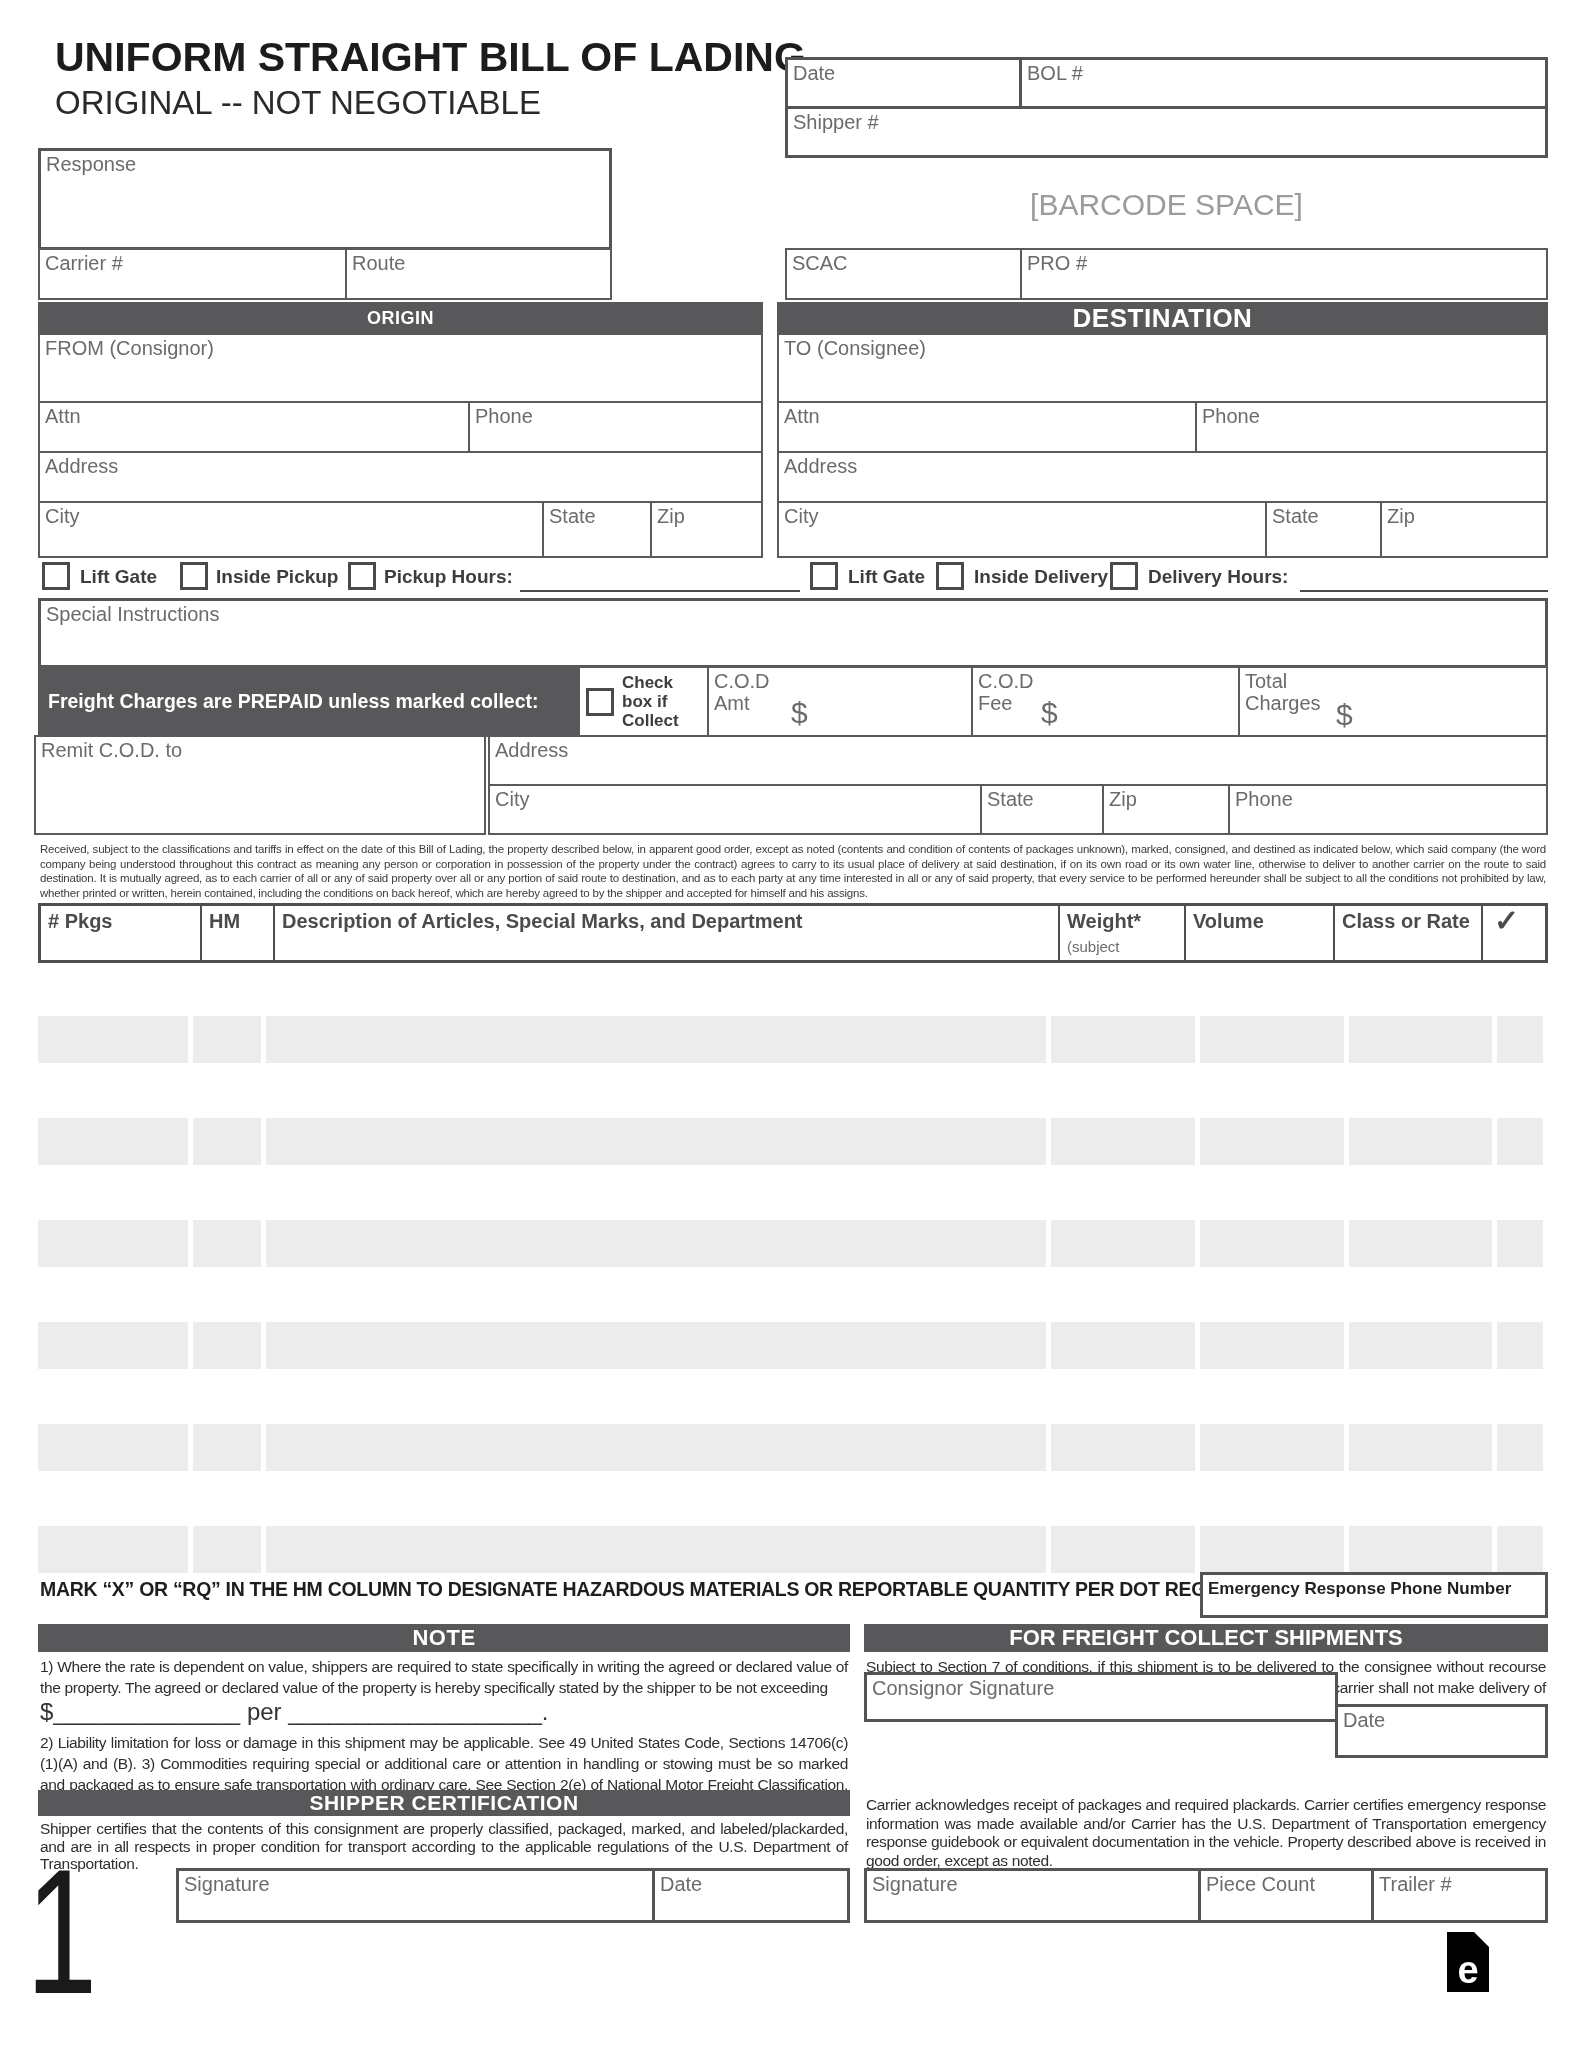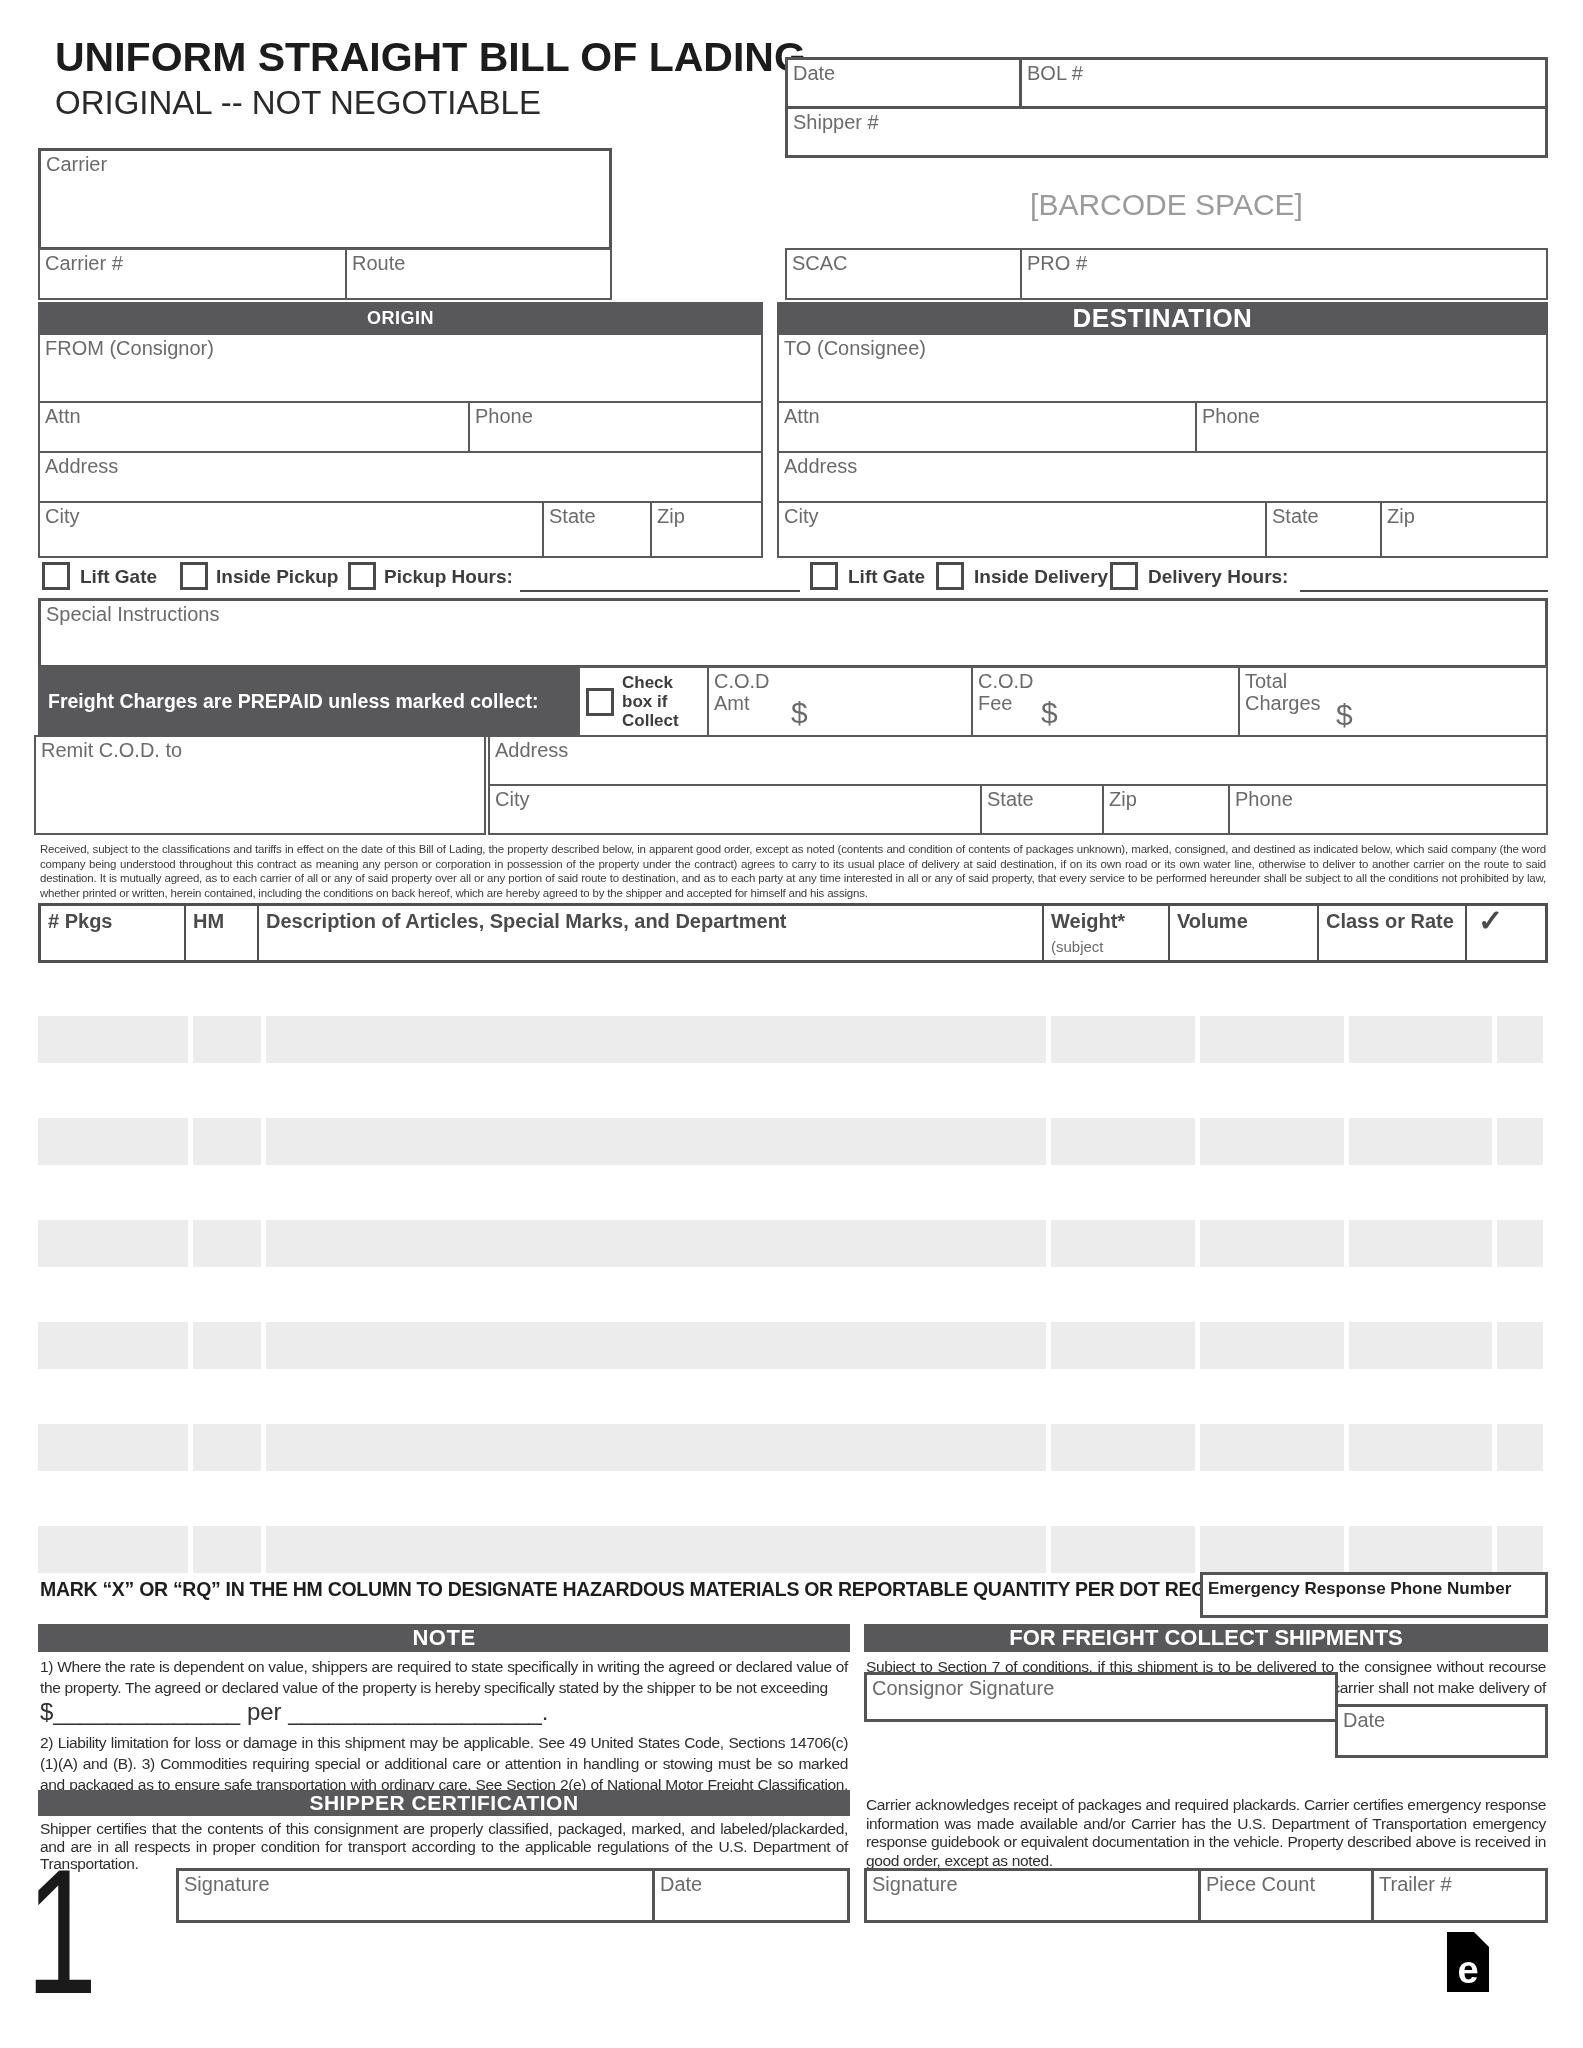--- a/index.html
+++ b/index.html
@@ -53,21 +53,21 @@
     </div>
   <div class="fbox h" style="left:1019px;top:57px;width:529px;height:52px">
     <span class="lbl">BOL #</span>
     </div>
   <div class="fbox h" style="left:785px;top:106px;width:763px;height:52px">
     <span class="lbl">Shipper #</span>
     </div>
   <div class="barcode">[BARCODE SPACE]</div>
 
   <div class="fbox h" style="left:38px;top:148px;width:574px;height:102px">
-    <span class="lbl">Carrier</span>
+    <span class="lbl">Response</span>
     </div>
   <div class="fbox" style="left:38px;top:248px;width:309px;height:52px">
     <span class="lbl">Carrier #</span>
     </div>
   <div class="fbox" style="left:345px;top:248px;width:267px;height:52px">
     <span class="lbl">Route</span>
     </div>
 
   <div class="fbox" style="left:785px;top:248px;width:255px;height:52px">
     <span class="lbl">SCAC</span>
@@ -185,21 +185,21 @@
   <div class="fbox" style="left:1102px;top:784px;width:128px;height:51px">
     <span class="lbl">Zip</span>
     </div>
   <div class="fbox" style="left:1228px;top:784px;width:320px;height:51px">
     <span class="lbl">Phone</span>
     </div>
 
   <div class="jtext" style="left:40px;top:842px;width:1506px;font-size:11.5px;line-height:14.6px;letter-spacing:-0.2px;color:#3b3b3b">Received, subject to the classifications and tariffs in effect on the date of this Bill of Lading, the property described below, in apparent good order, except as noted (contents and condition of contents of packages unknown), marked, consigned, and destined as indicated below, which said company (the word company being understood throughout this contract as meaning any person or corporation in possession of the property under the contract) agrees to carry to its usual place of delivery at said destination, if on its own road or its own water line, otherwise to deliver to another carrier on the route to said destination. It is mutually agreed, as to each carrier of all or any of said property over all or any portion of said route to destination, and as to each party at any time interested in all or any of said property, that every service to be performed hereunder shall be subject to all the conditions not prohibited by law, whether printed or written, herein contained, including the conditions on back hereof, which are hereby agreed to by the shipper and accepted for himself and his assigns.</div>
 
   <div class="thead">
-    <div class="th" style="width:145px"># Pkgs</div>
+    <div class="th" style="width:161px"># Pkgs</div>
     <div class="th" style="width:73px">HM</div>
     <div class="th" style="width:785px">Description of Articles, Special Marks, and Department</div>
     <div class="th" style="width:126px">
       <span>Weight*</span><span class="small">(subject</span><br>
       <span class="small">to correction)</span>
     </div>
     <div class="th" style="width:149px">Volume</div>
     <div class="th" style="width:148px">Class or Rate</div>
     <div class="th" style="width:47px;font-size:30px;text-align:center">✓</div>
   </div>

